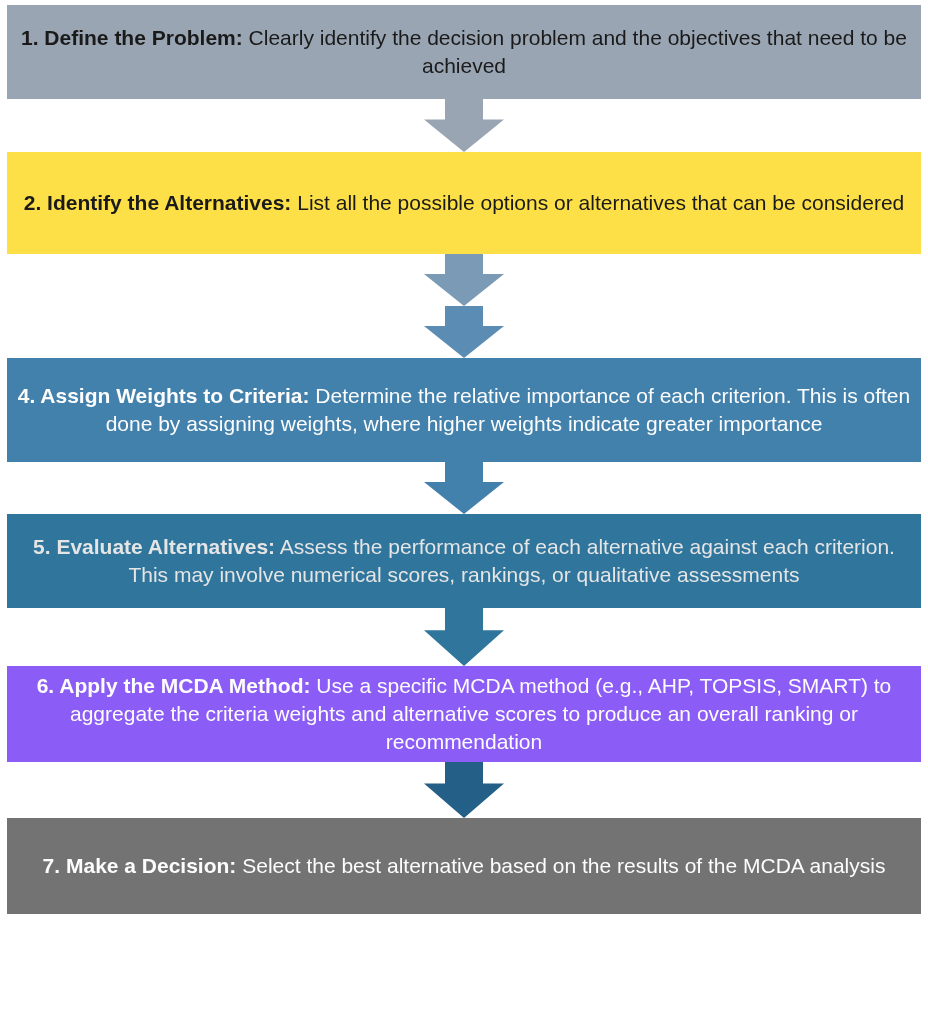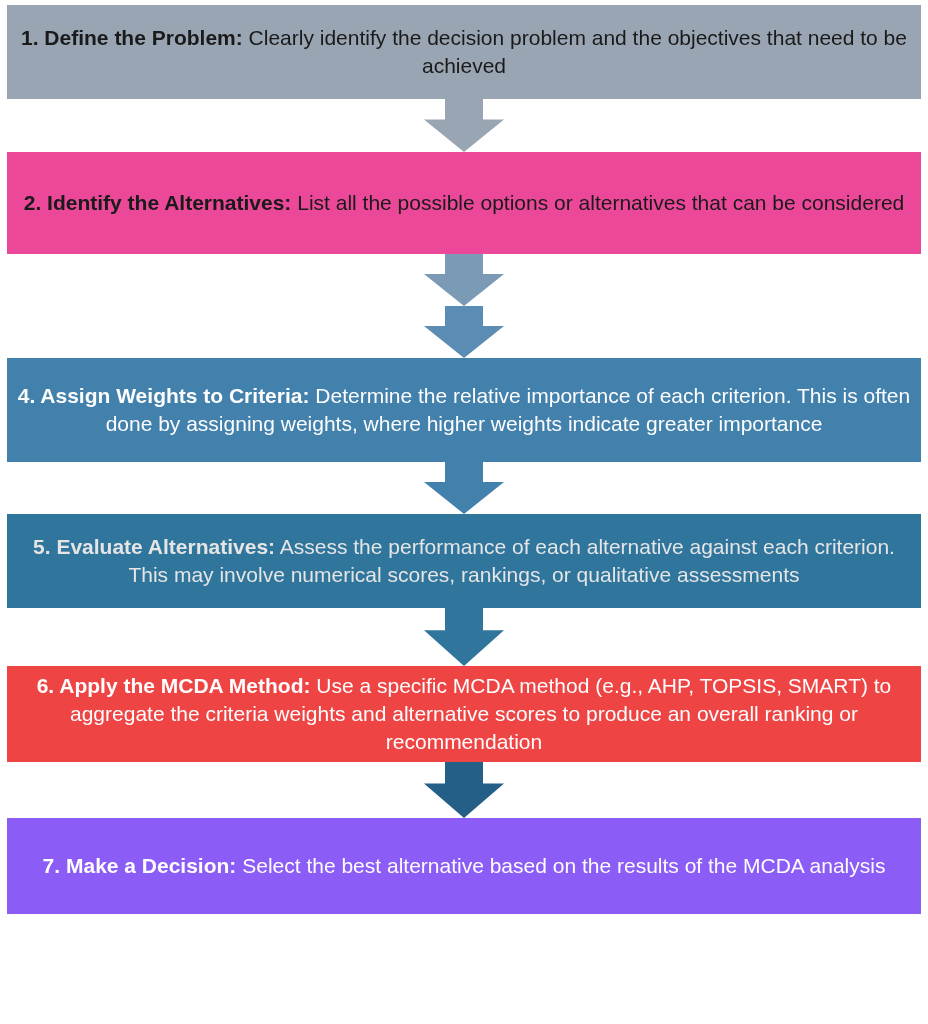--- a/index.html
+++ b/index.html
@@ -66,21 +66,21 @@
   <div class="band h1" style="background-color: rgb(153, 165, 179); color: rgb(26, 26, 26);">
     <p><b>1. Define the Problem:</b> <span>Clearly identify the decision problem and the objectives that need to be achieved</span></p>
   </div>
 
   <div class="arrow-row g1">
     <svg width="100" viewBox="0 0 100 52" preserveAspectRatio="none">
       <polygon points="31,0 31,20 10,20 50,52 90,20 69,20 69,0" fill="#99a5b3"></polygon>
     </svg>
   </div>
 
-  <div class="band h2" style="background-color: #ec4899; color: rgb(26, 26, 26);">
+  <div class="band h2" style="background-color: #fde047; color: rgb(26, 26, 26);">
     <p><b>2. Identify the Alternatives:</b> <span>List all the possible options or alternatives that can be considered</span></p>
   </div>
 
   <div class="arrow-row g2">
     <svg width="100" viewBox="0 0 100 52" preserveAspectRatio="none">
       <polygon points="31,0 31,20 10,20 50,52 90,20 69,20 69,0" fill="#7a9ab5"></polygon>
     </svg>
   </div>
 
 
@@ -103,27 +103,27 @@
   <div class="band h5" style="background-color: rgb(47, 117, 156); color: #e5e5e5;">
     <p><b>5. Evaluate Alternatives:</b> <span>Assess the performance of each alternative against each criterion. This may involve numerical scores, rankings, or qualitative assessments</span></p>
   </div>
 
   <div class="arrow-row g5">
     <svg width="100" viewBox="0 0 100 52" preserveAspectRatio="none">
       <polygon points="31,0 31,20 10,20 50,52 90,20 69,20 69,0" fill="#2f759c"></polygon>
     </svg>
   </div>
 
-  <div class="band h6" style="background-color: #ef4444; color: rgb(253, 253, 253);">
+  <div class="band h6" style="background-color: #8b5cf6; color: rgb(253, 253, 253);">
     <p><b>6. Apply the MCDA Method:</b> <span>Use a specific MCDA method (e.g., AHP, TOPSIS, SMART) to aggregate the criteria weights and alternative scores to produce an overall ranking or recommendation</span></p>
   </div>
 
   <div class="arrow-row g6">
     <svg width="100" viewBox="0 0 100 52" preserveAspectRatio="none">
       <polygon points="31,0 31,20 10,20 50,52 90,20 69,20 69,0" fill="#235f87"></polygon>
     </svg>
   </div>
 
-  <div class="band h7" style="background-color: #8b5cf6; color: rgb(253, 253, 253);">
+  <div class="band h7" style="background-color: #737373; color: rgb(253, 253, 253);">
     <p><b>7. Make a Decision:</b> <span>Select the best alternative based on the results of the MCDA analysis</span></p>
   </div>
 
 </div>
 
 </body></html>

